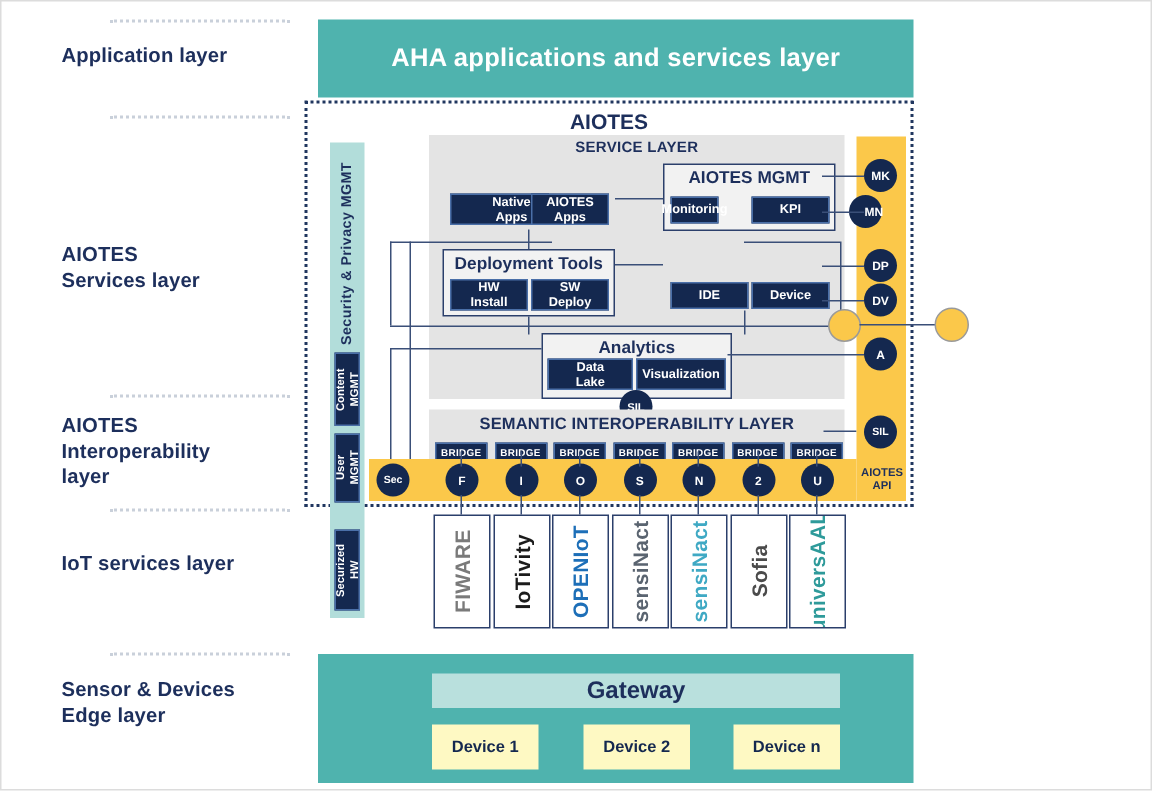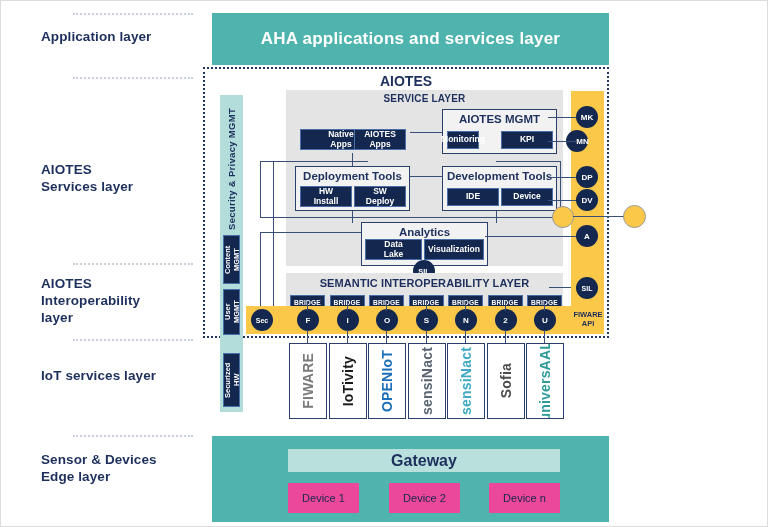--- a/index.html
+++ b/index.html
@@ -31,23 +31,23 @@
     display:flex;align-items:center;justify-content:center;
     font-size:17px;font-weight:bold;letter-spacing:.2px;
   }
   .teal-panel{background:#4fb3ae;}
   .pale-bar{
     background:#b9e0dd;color:#1d2f5c;
     display:flex;align-items:center;justify-content:center;
     font-size:16px;font-weight:bold;
   }
   .device-box{
-    background:#ec4899;color:#14284f;
-    display:flex;align-items:center;justify-content:center;
-    font-size:11px;font-weight:normal;
+    background:#fef9c3;color:#14284f;
+    display:flex;align-items:center;justify-content:center;
+    font-size:11px;font-weight:bold;
   }
 
   
   .dashed-frame{
     border:2.5px dotted #20365f;
     background:transparent;
   }
 
   
   .aiotes-title{
@@ -196,23 +196,20 @@
   </div>
   <div class="abs navy-box" style="left:446px;top:130px;width:32px;height:18px;">Monitoring</div>
   <div class="abs navy-box" style="left:500px;top:130px;width:52px;height:18px;">KPI</div>
 
   <div class="abs obox" style="left:294px;top:165px;width:115px;height:45px;">
     <div class="obox-title" style="margin-top:3px;">Deployment Tools</div>
   </div>
   <div class="abs navy-box" style="left:299px;top:185px;width:52px;height:21px;">HW<br>Install</div>
   <div class="abs navy-box" style="left:353px;top:185px;width:52px;height:21px;">SW<br>Deploy</div>
 
-  <div class="abs obox" style="left:441px;top:165px;width:115px;height:45px;">
-    <div class="obox-title" style="margin-top:3px;">Development Tools</div>
-  </div>
   <div class="abs navy-box" style="left:446px;top:187px;width:52px;height:18px;">IDE</div>
   <div class="abs navy-box" style="left:500px;top:187px;width:52px;height:18px;">Device</div>
 
   <div class="abs obox" style="left:360px;top:221px;width:127px;height:44px;">
     <div class="obox-title" style="margin-top:3px;">Analytics</div>
   </div>
   <div class="abs navy-box" style="left:364px;top:238px;width:57px;height:21px;">Data<br>Lake</div>
   <div class="abs navy-box" style="left:423px;top:238px;width:60px;height:21px;">Visualization</div>
 
   <div class="abs badge" style="left:412px;top:259px;width:22px;height:22px;font-size:7.5px;">SIL</div>
@@ -225,21 +222,21 @@
       <div class="abs bridge" style="left: 289px; top: 294px; width: 35px; height: 14px;">BRIDGE</div>
       <div class="abs bridge" style="left: 328.5px; top: 294px; width: 35px; height: 14px;">BRIDGE</div>
       <div class="abs bridge" style="left: 368px; top: 294px; width: 35px; height: 14px;">BRIDGE</div>
       <div class="abs bridge" style="left: 407.5px; top: 294px; width: 35px; height: 14px;">BRIDGE</div>
       <div class="abs bridge" style="left: 447px; top: 294px; width: 35px; height: 14px;">BRIDGE</div>
       <div class="abs bridge" style="left: 486.5px; top: 294px; width: 35px; height: 14px;">BRIDGE</div>
       <div class="abs bridge" style="left: 526px; top: 294px; width: 35px; height: 14px;">BRIDGE</div>
     </div>
 
   <div class="abs yellow-col" style="left:570px;top:90px;width:33px;height:243px;"></div>
-  <div class="abs api-label" style="left:566px;top:309px;width:42px;">FIWARE API</div>
+  <div class="abs api-label" style="left:566px;top:309px;width:42px;">AIOTES API</div>
 
   <div class="abs badge" style="left:575px;top:105px;width:22px;height:22px;">MK</div>
   <div class="abs badge" style="left:565px;top:129px;width:22px;height:22px;padding-left:11px;">MN</div>
   <div class="abs badge" style="left:575px;top:165px;width:22px;height:22px;">DP</div>
   <div class="abs badge" style="left:575px;top:188px;width:22px;height:22px;">DV</div>
   <div class="abs badge" style="left:575px;top:224px;width:22px;height:22px;">A</div>
   <div class="abs badge" style="left:575px;top:276px;width:22px;height:22px;font-size:7px;">SIL</div>
 
   <div class="abs ln lnh" style="left:547px;top:116px;width:28px;"></div>
   <div class="abs ln lnh" style="left:547px;top:140px;width:28px;"></div>

